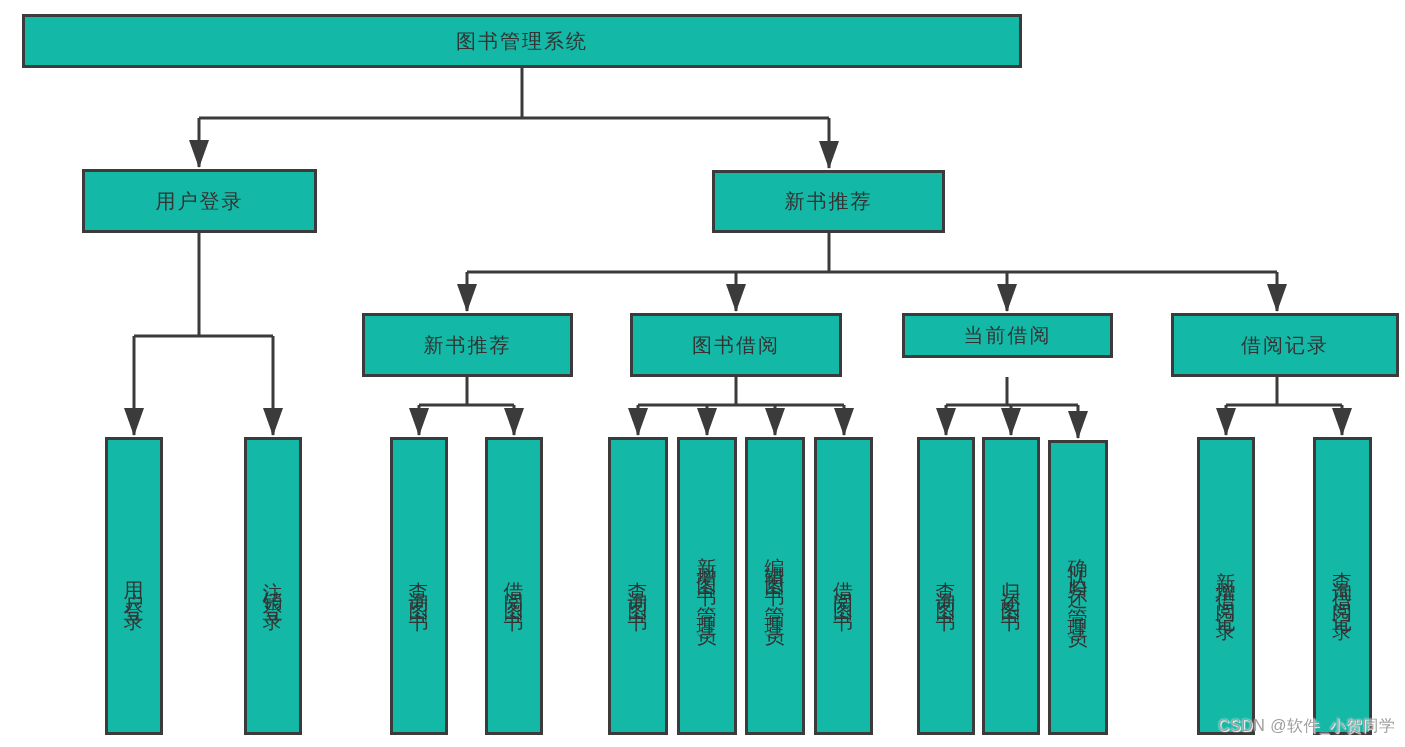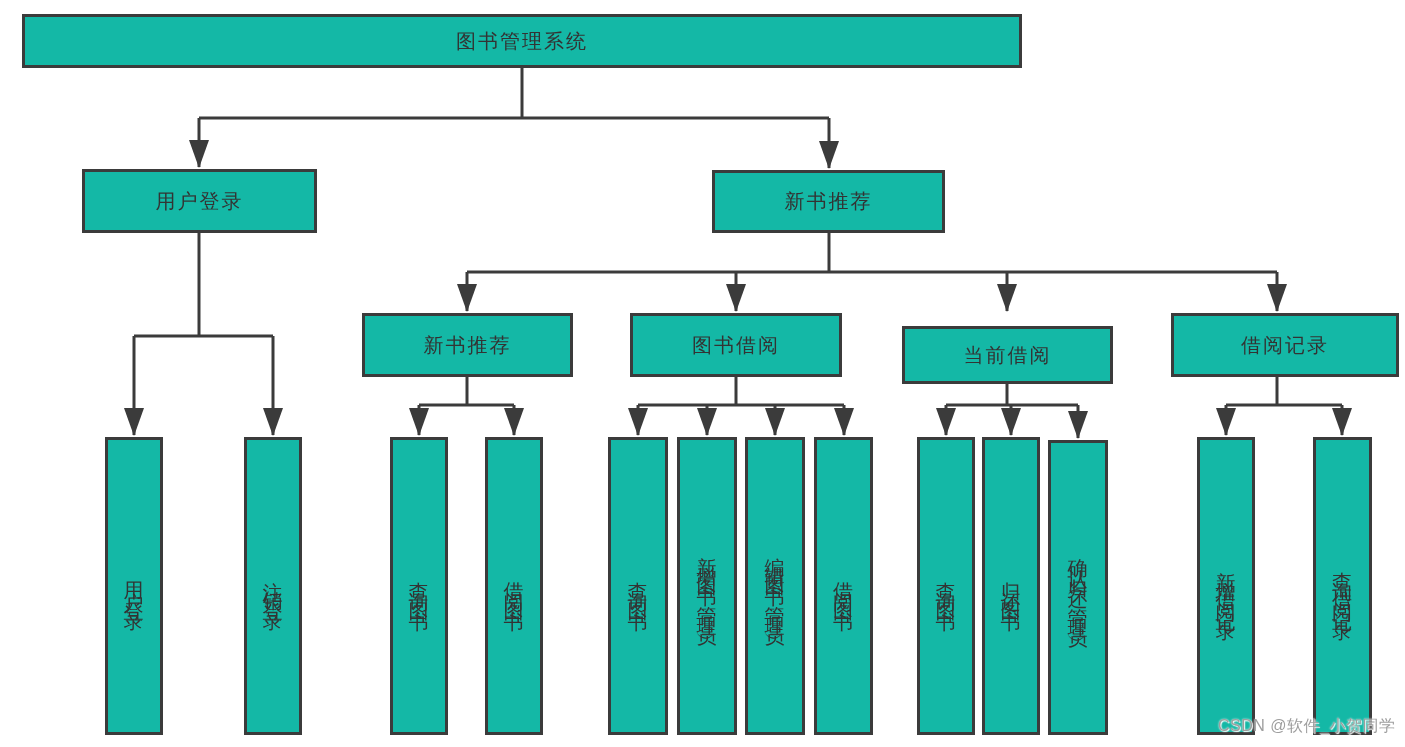--- a/index.html
+++ b/index.html
@@ -128,21 +128,21 @@
   <div class="box h" style="left:712px;top:170px;width:233px;height:63px">
     <span>新书推荐</span>
   </div>
 
   <div class="box h" style="left:630px;top:313px;width:212px;height:64px">
     <span>图书借阅</span>
   </div>
   <div class="box h" style="left:362px;top:313px;width:211px;height:64px">
     <span>新书推荐</span>
   </div>
-  <div class="box h" style="left:902px;top:326px;width:211px;height:58px">
+  <div class="box h" style="left:902px;top:313px;width:211px;height:45px">
     <span>当前借阅</span>
   </div>
   <div class="box h" style="left:1171px;top:313px;width:228px;height:64px">
     <span>借阅记录</span>
   </div>
 
   <div class="box v" style="left:105px;top:437px;width:58px;height:298px">
     <span>用户登录</span>
   </div>
   <div class="box v" style="left:244px;top:437px;width:58px;height:298px">

